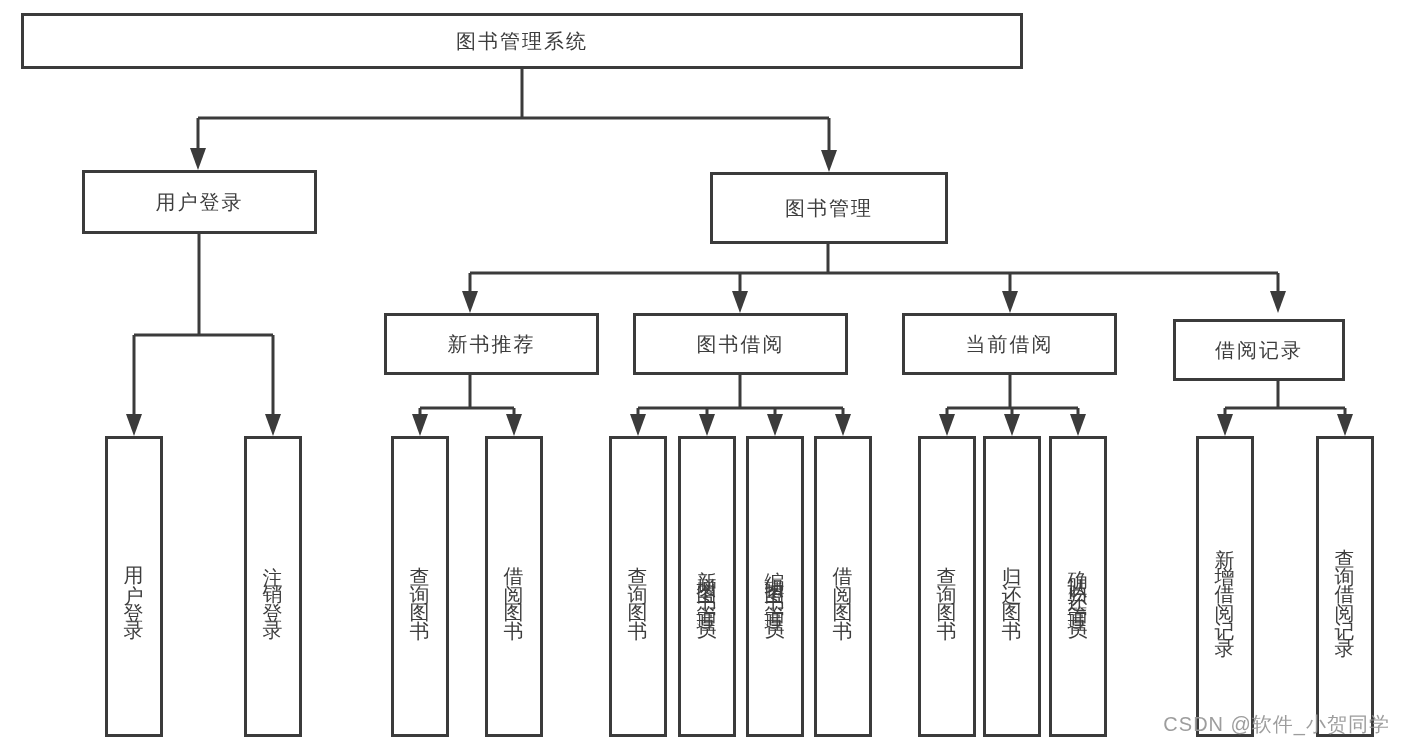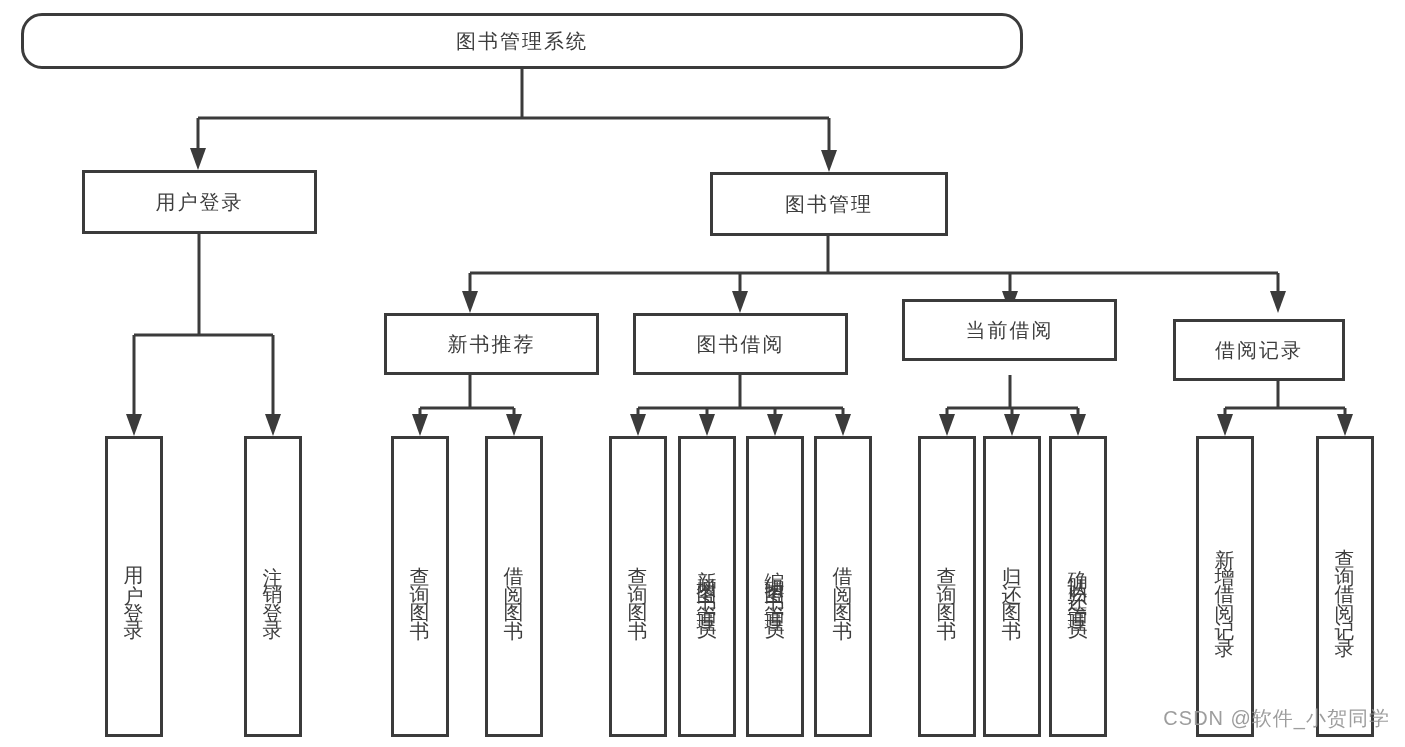--- a/index.html
+++ b/index.html
@@ -38,21 +38,21 @@
     letter-spacing: 18px;
     line-height: 1;
     white-space: nowrap;
   }
   .box.v.long span {
     letter-spacing: 7px;
   }
   #watermark {
     position: absolute;
     right: 15px;
-    bottom: 15px;
+    bottom: 9px;
     font-size: 20px;
     color: rgba(152,152,152,0.95);
     letter-spacing: 1px;
     white-space: nowrap;
     z-index: 5;
     margin-left: 13px;
   }
 </style>
 </head>
 <body>
@@ -114,28 +114,28 @@
       <polygon points="1070,414 1086,414 1078,436" fill="#3b3b3b" stroke="none"></polygon>
 
     <path d="M1278 375 V408"></path>
     <path d="M1225 408 H1345"></path>
     <path d="M1225 408 V416"></path>
       <polygon points="1217,414 1233,414 1225,436" fill="#3b3b3b" stroke="none"></polygon>
     <path d="M1345 408 V416"></path>
       <polygon points="1337,414 1353,414 1345,436" fill="#3b3b3b" stroke="none"></polygon>
   </svg>
 
-  <div class="box h" style="left:21px; top:13px; width:1002px; height:56px;border-radius:21px;">图书管理系统</div>
+  <div class="box h" style="left:21px; top:13px; width:1002px; height:56px;">图书管理系统</div>
 
   <div class="box h" style="left:82px; top:170px; width:235px; height:64px;">用户登录</div>
-  <div class="box h" style="left:710px; top:172px; width:238px; height:64px;">图书管理</div>
+  <div class="box h" style="left:710px; top:172px; width:238px; height:72px;">图书管理</div>
 
   <div class="box h" style="left:384px; top:313px; width:215px; height:62px;">新书推荐</div>
   <div class="box h" style="left:633px; top:313px; width:215px; height:62px;text-align:right;">图书借阅</div>
-  <div class="box h" style="left:902px; top:299px; width:215px; height:62px;">当前借阅</div>
+  <div class="box h" style="left:902px; top:313px; width:215px; height:62px;">当前借阅</div>
   <div class="box h" style="left:1173px; top:319px; width:172px; height:62px;">借阅记录</div>
 
   <div class="box v" style="left:105px; top:436px; width:58px; height:301px;">
     <span>用户登录</span>
   </div>
   <div class="box v" style="left:244px; top:436px; width:58px; height:301px;">
     <span>注销登录</span>
   </div>
 
   <div class="box v" style="left:391px; top:436px; width:58px; height:301px;">

